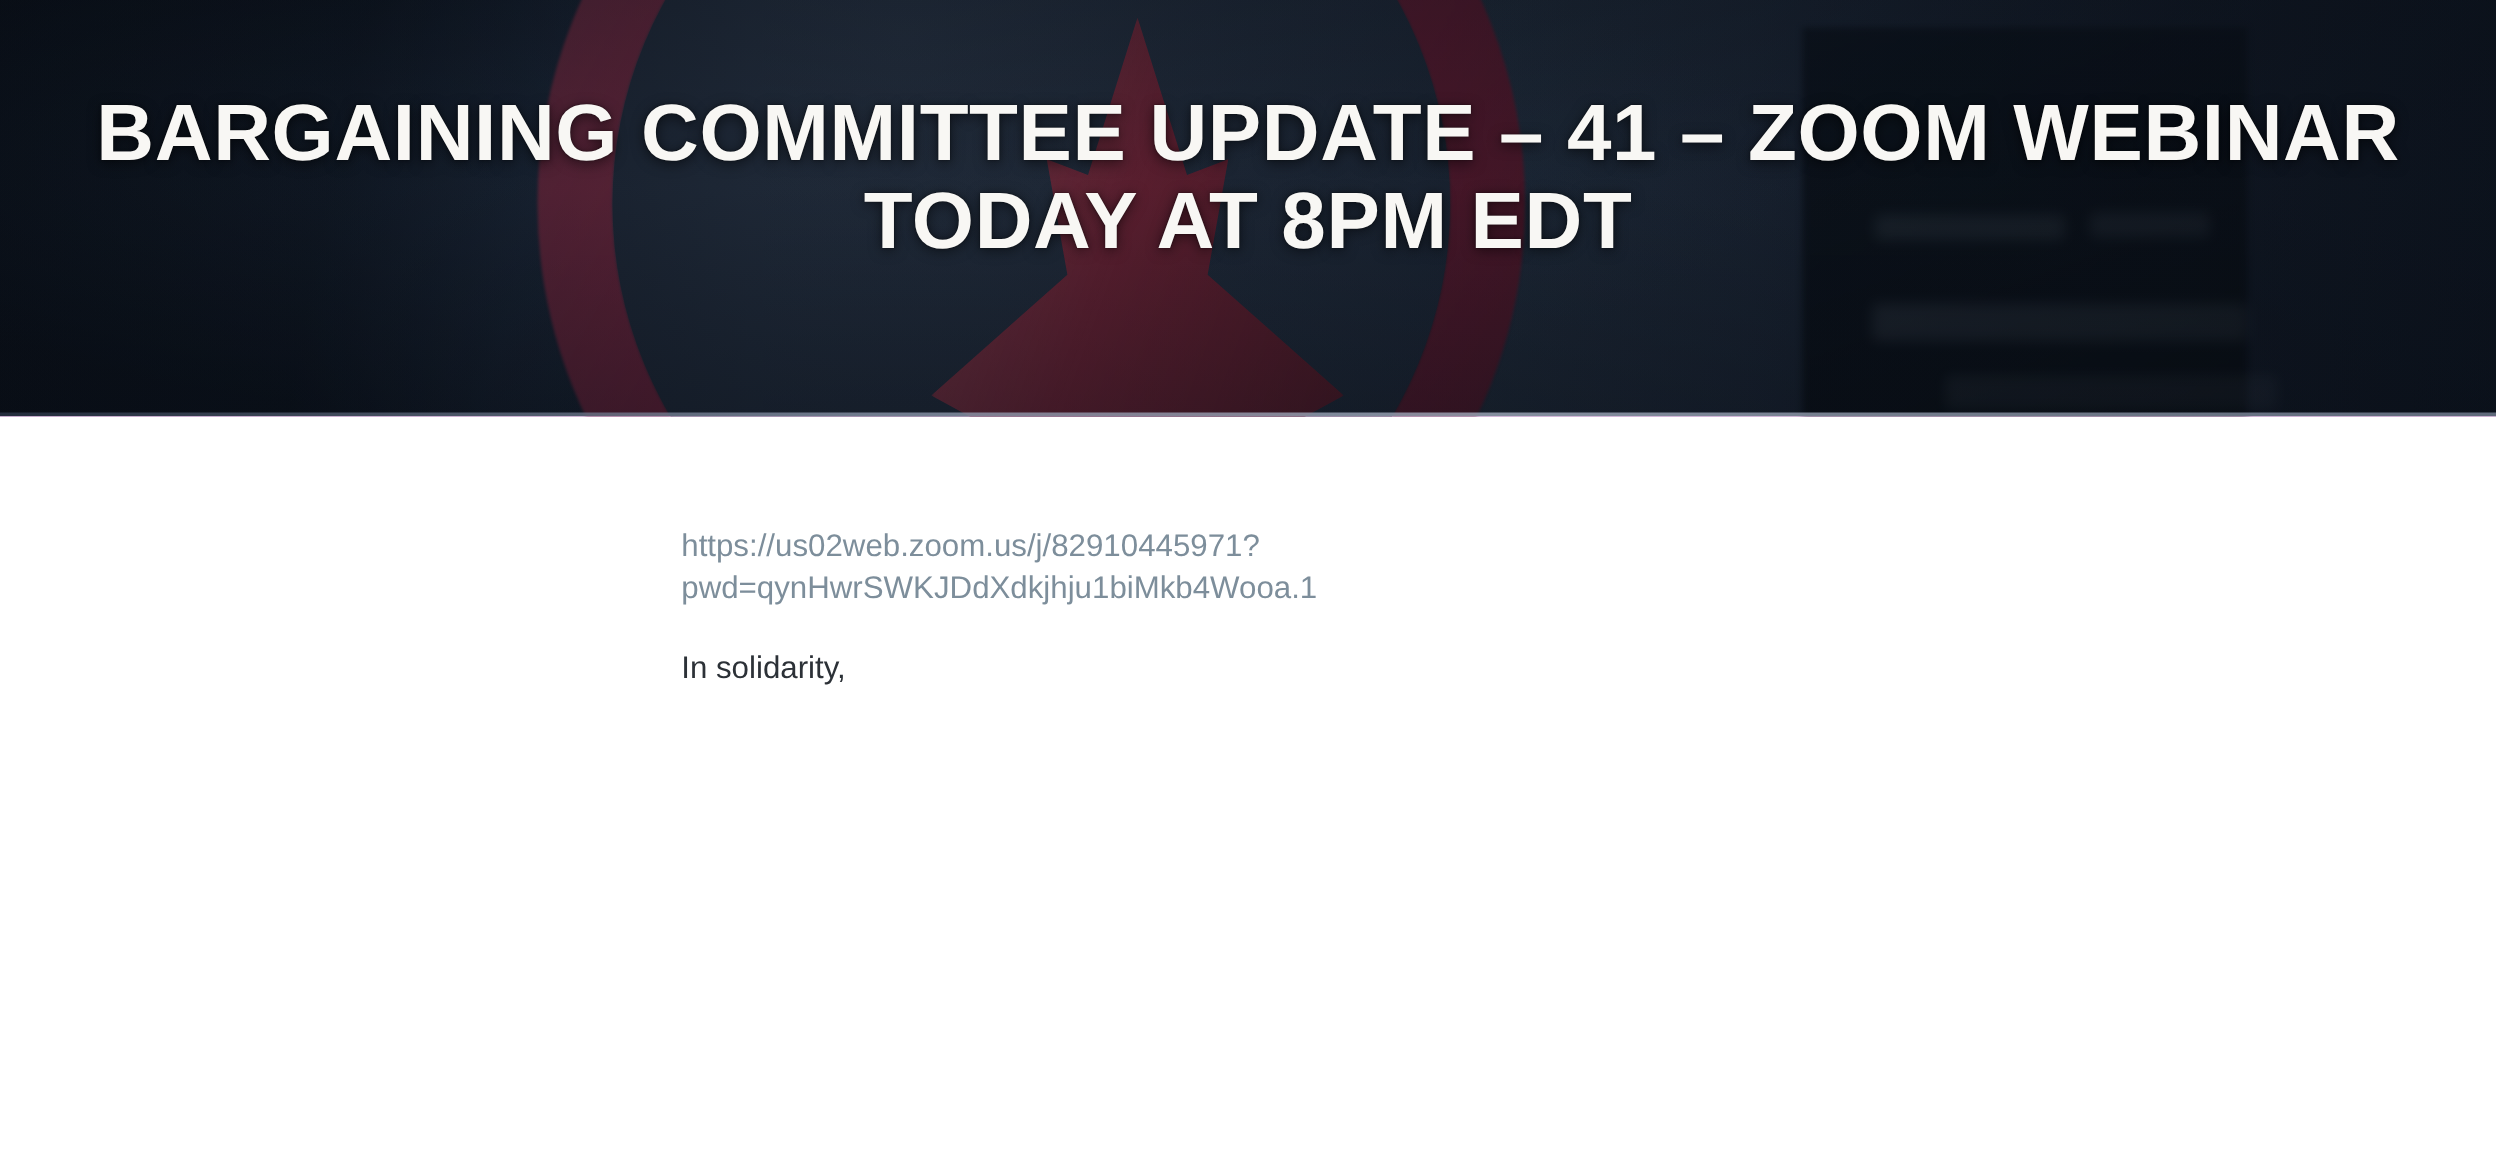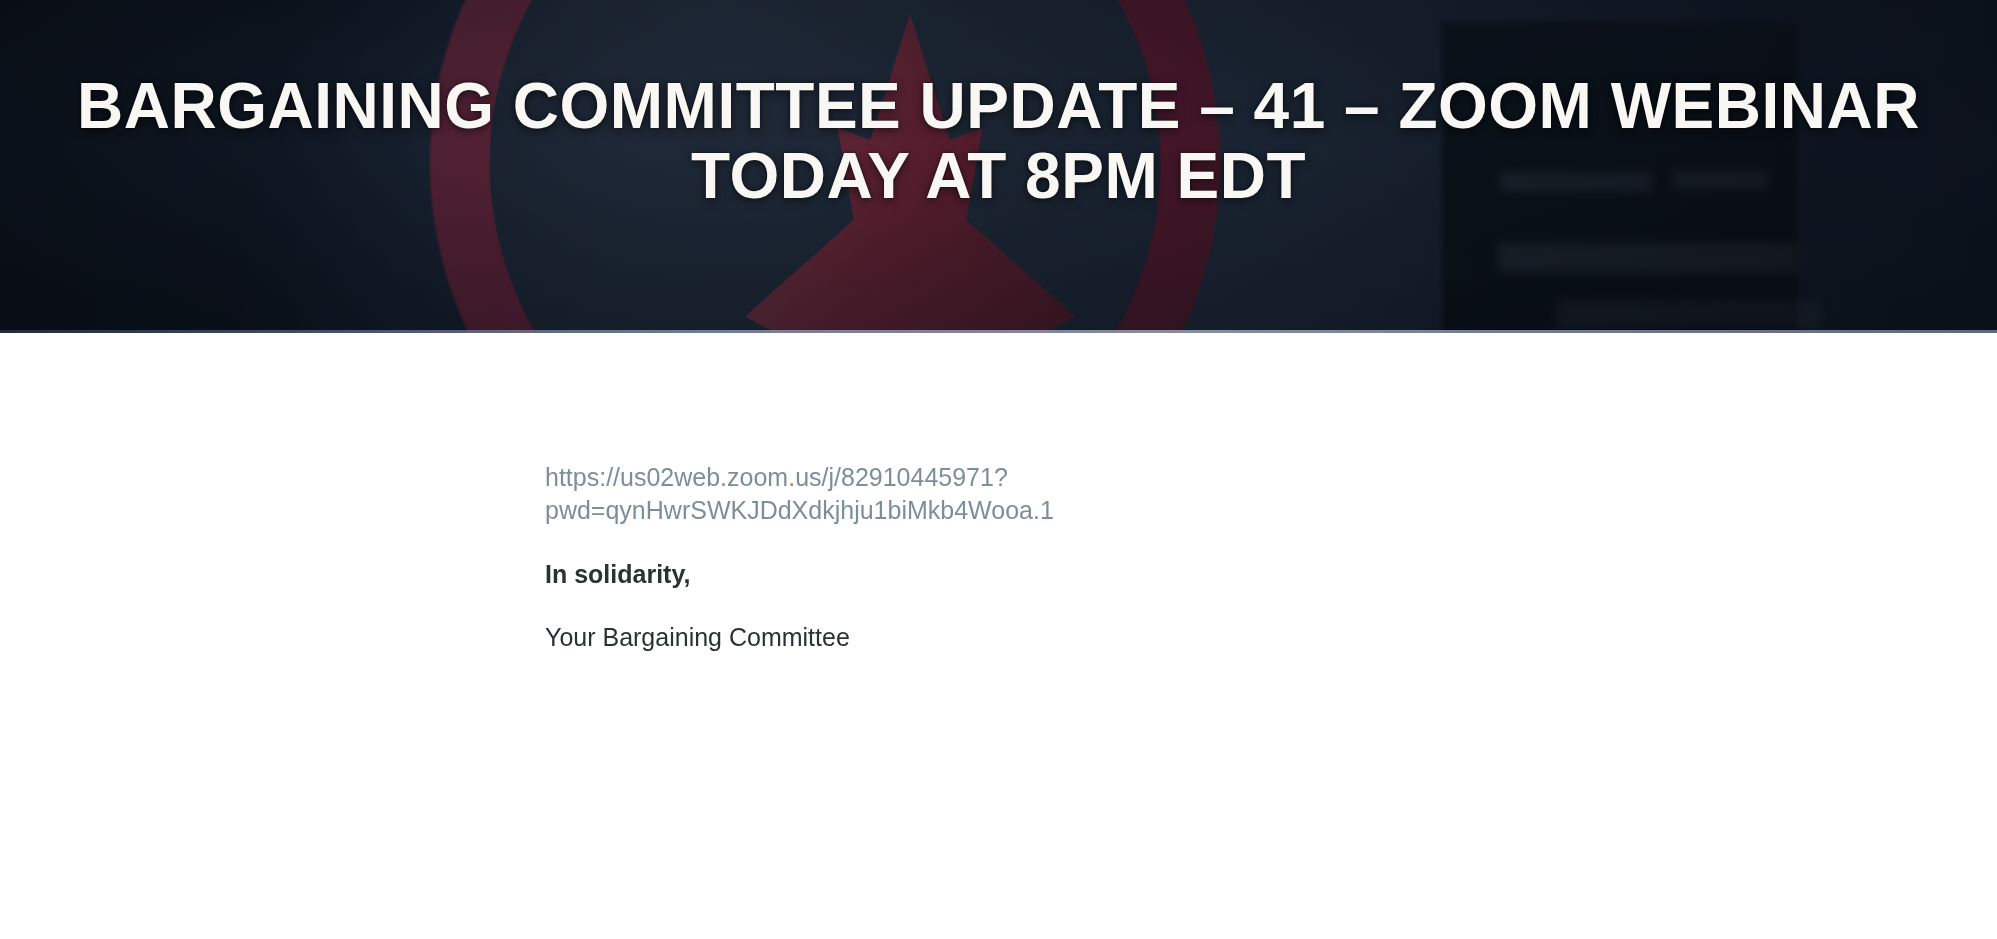--- a/index.html
+++ b/index.html
@@ -174,30 +174,29 @@
   .article {
     width: 830px;
     margin-left: 545px;
     color: #2c3137;
     font-size: 25px;
     line-height: 1.30;
   }
   .article p {
     margin: 0 0 32px 0;
   }
-  .article p.tight { margin-bottom: 30px; font-weight: bold; }
+  .article p.tight { margin-bottom: 30px; }
   .article strong { font-weight: 700; color: #20242a; }
 
   .webinar-link {
     color: #7d8e9b;
     text-decoration: none;
     word-break: break-word;
     display: inline-block;
     line-height: 1.30;
-    margin-top: 40px;
   }
 </style>
 </head>
 <body>
 
 <div class="page">
 
   <header class="hero">
 
     <div class="hero-bg"></div>
@@ -224,18 +223,17 @@
     <article class="article">
 
 
 
       <p>
         <a class="webinar-link" href="#">https://us02web.zoom.us/j/82910445971?pwd=qynHwrSWKJDdXdkjhju1biMkb4Wooa.1</a>
       </p>
 
       <p class="tight">In solidarity,</p>
 
-      <p>Your Bargaining Committee</p>
 
     </article>
   </main>
 
 </div>
 
 </body></html>

